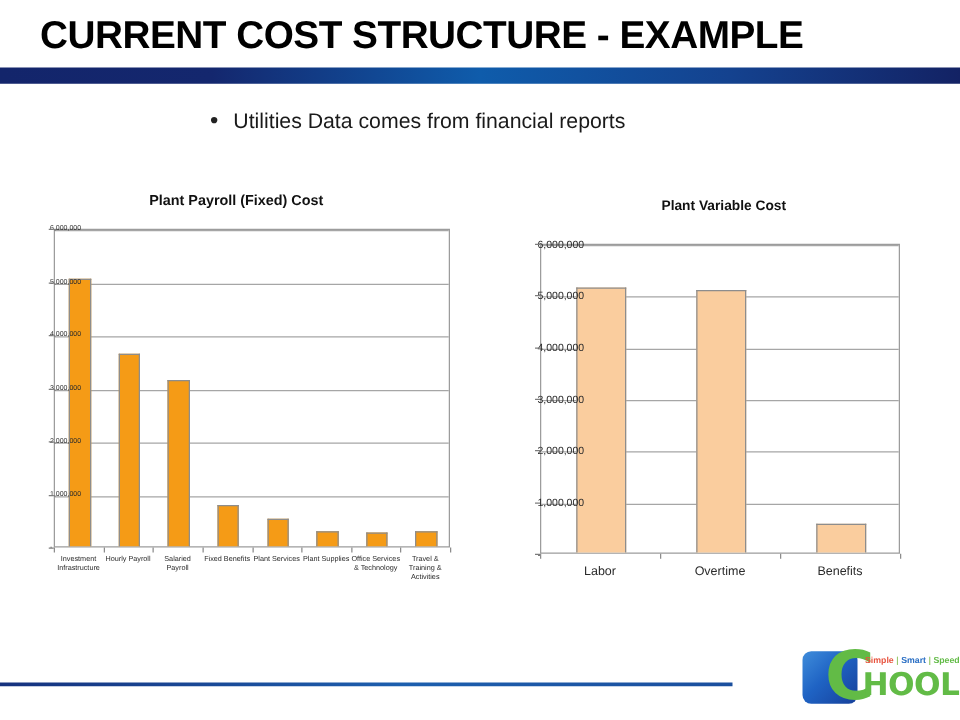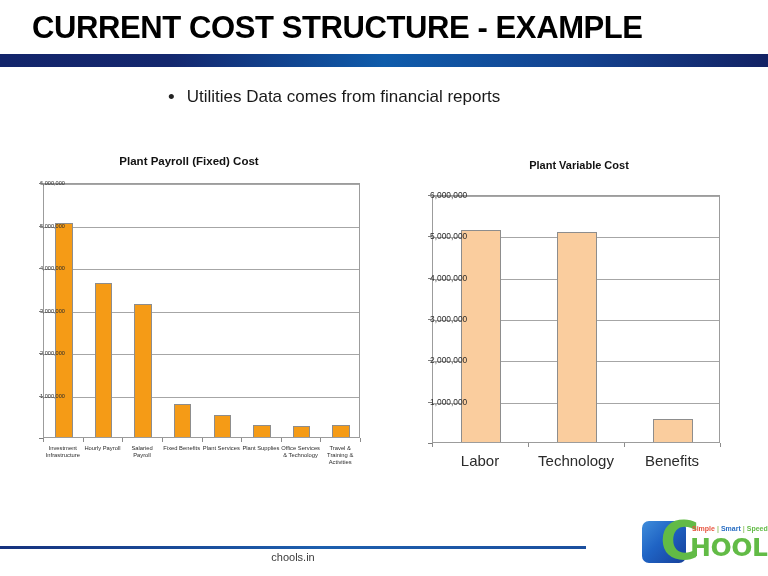--- a/index.html
+++ b/index.html
@@ -67,21 +67,21 @@
   #chart-fixed .ytick-label { font-size: 5.6px; width: 38px; left: 0px; }
   #chart-fixed .bar { background: #F59B16; border: 1px solid #8d8d8d; border-bottom: none; }
   #chart-fixed .xcat-label { font-size: 5.8px; }
 
   
   #chart-variable { left: 390px; top: 155px; width: 378px; height: 335px; }
   #chart-variable .chart-title { top: 4px; font-size: 11px; }
   #chart-variable .plot { left: 42px; top: 40px; width: 288px; height: 248px; }
   #chart-variable .ytick-label { font-size: 8.4px; width: 38px; left: 0px; }
   #chart-variable .bar { background: #FACD9E; border: 1px solid #8d8d8d; border-bottom: none; }
-  #chart-variable .xcat-label { font-size: 15px; }
+  #chart-variable .xcat-label { font-size: 10px; }
 
   
   .footer-rule {
     position: absolute; left: 0; top: 546px; width: 586px; height: 3px;
     background: linear-gradient(to right, #16327e 0%, #1d5fae 55%, #1b4f9e 100%);
   }
   .footer-text {
     position: absolute; left: 0; top: 551px; width: 586px;
     text-align: center; font-size: 11px; color: #3b3b3b;
   }
@@ -199,30 +199,29 @@
       <div class="ytick-mark" style="top: 122.667px; left: 38px; width: 4px;"></div>
       <div class="ytick-label" style="top: 164px;">3,000,000</div>
       <div class="ytick-mark" style="top: 164px; left: 38px; width: 4px;"></div>
       <div class="ytick-label" style="top: 205.333px;">2,000,000</div>
       <div class="ytick-mark" style="top: 205.333px; left: 38px; width: 4px;"></div>
       <div class="ytick-label" style="top: 246.667px;">1,000,000</div>
       <div class="ytick-mark" style="top: 246.667px; left: 38px; width: 4px;"></div>
       <div class="ytick-label" style="top: 288px;">-</div>
       <div class="ytick-mark" style="top: 288px; left: 38px; width: 4px;"></div>
       <div class="xcat-label" style="left: 42px; width: 96px; top: 297px;">Labor</div>
-      <div class="xcat-label" style="left: 138px; width: 96px; top: 297px;">Technology</div>
+      <div class="xcat-label" style="left: 138px; width: 96px; top: 297px;">Overtime</div>
       <div class="xcat-label" style="left: 234px; width: 96px; top: 297px;">Benefits</div>
       <div class="xtick-mark" style="left: 42px; top: 288px; height: 4px;"></div>
       <div class="xtick-mark" style="left: 138px; top: 288px; height: 4px;"></div>
       <div class="xtick-mark" style="left: 234px; top: 288px; height: 4px;"></div>
       <div class="xtick-mark" style="left: 330px; top: 288px; height: 4px;"></div>
     </div>
 
   <div class="footer-rule"></div>
-  <div class="footer-text">chools.in</div>
 
   <div class="logo">
     <div class="logo-blue"></div>
     <div class="logo-c">C</div>
     <div class="logo-tag">
       <span class="w1">Simple</span><span class="sep">|</span><span class="w2">Smart</span><span class="sep">|</span><span class="w3">Speed</span>
     </div>
     <div class="logo-word">HOOLS</div>
   </div>
 

